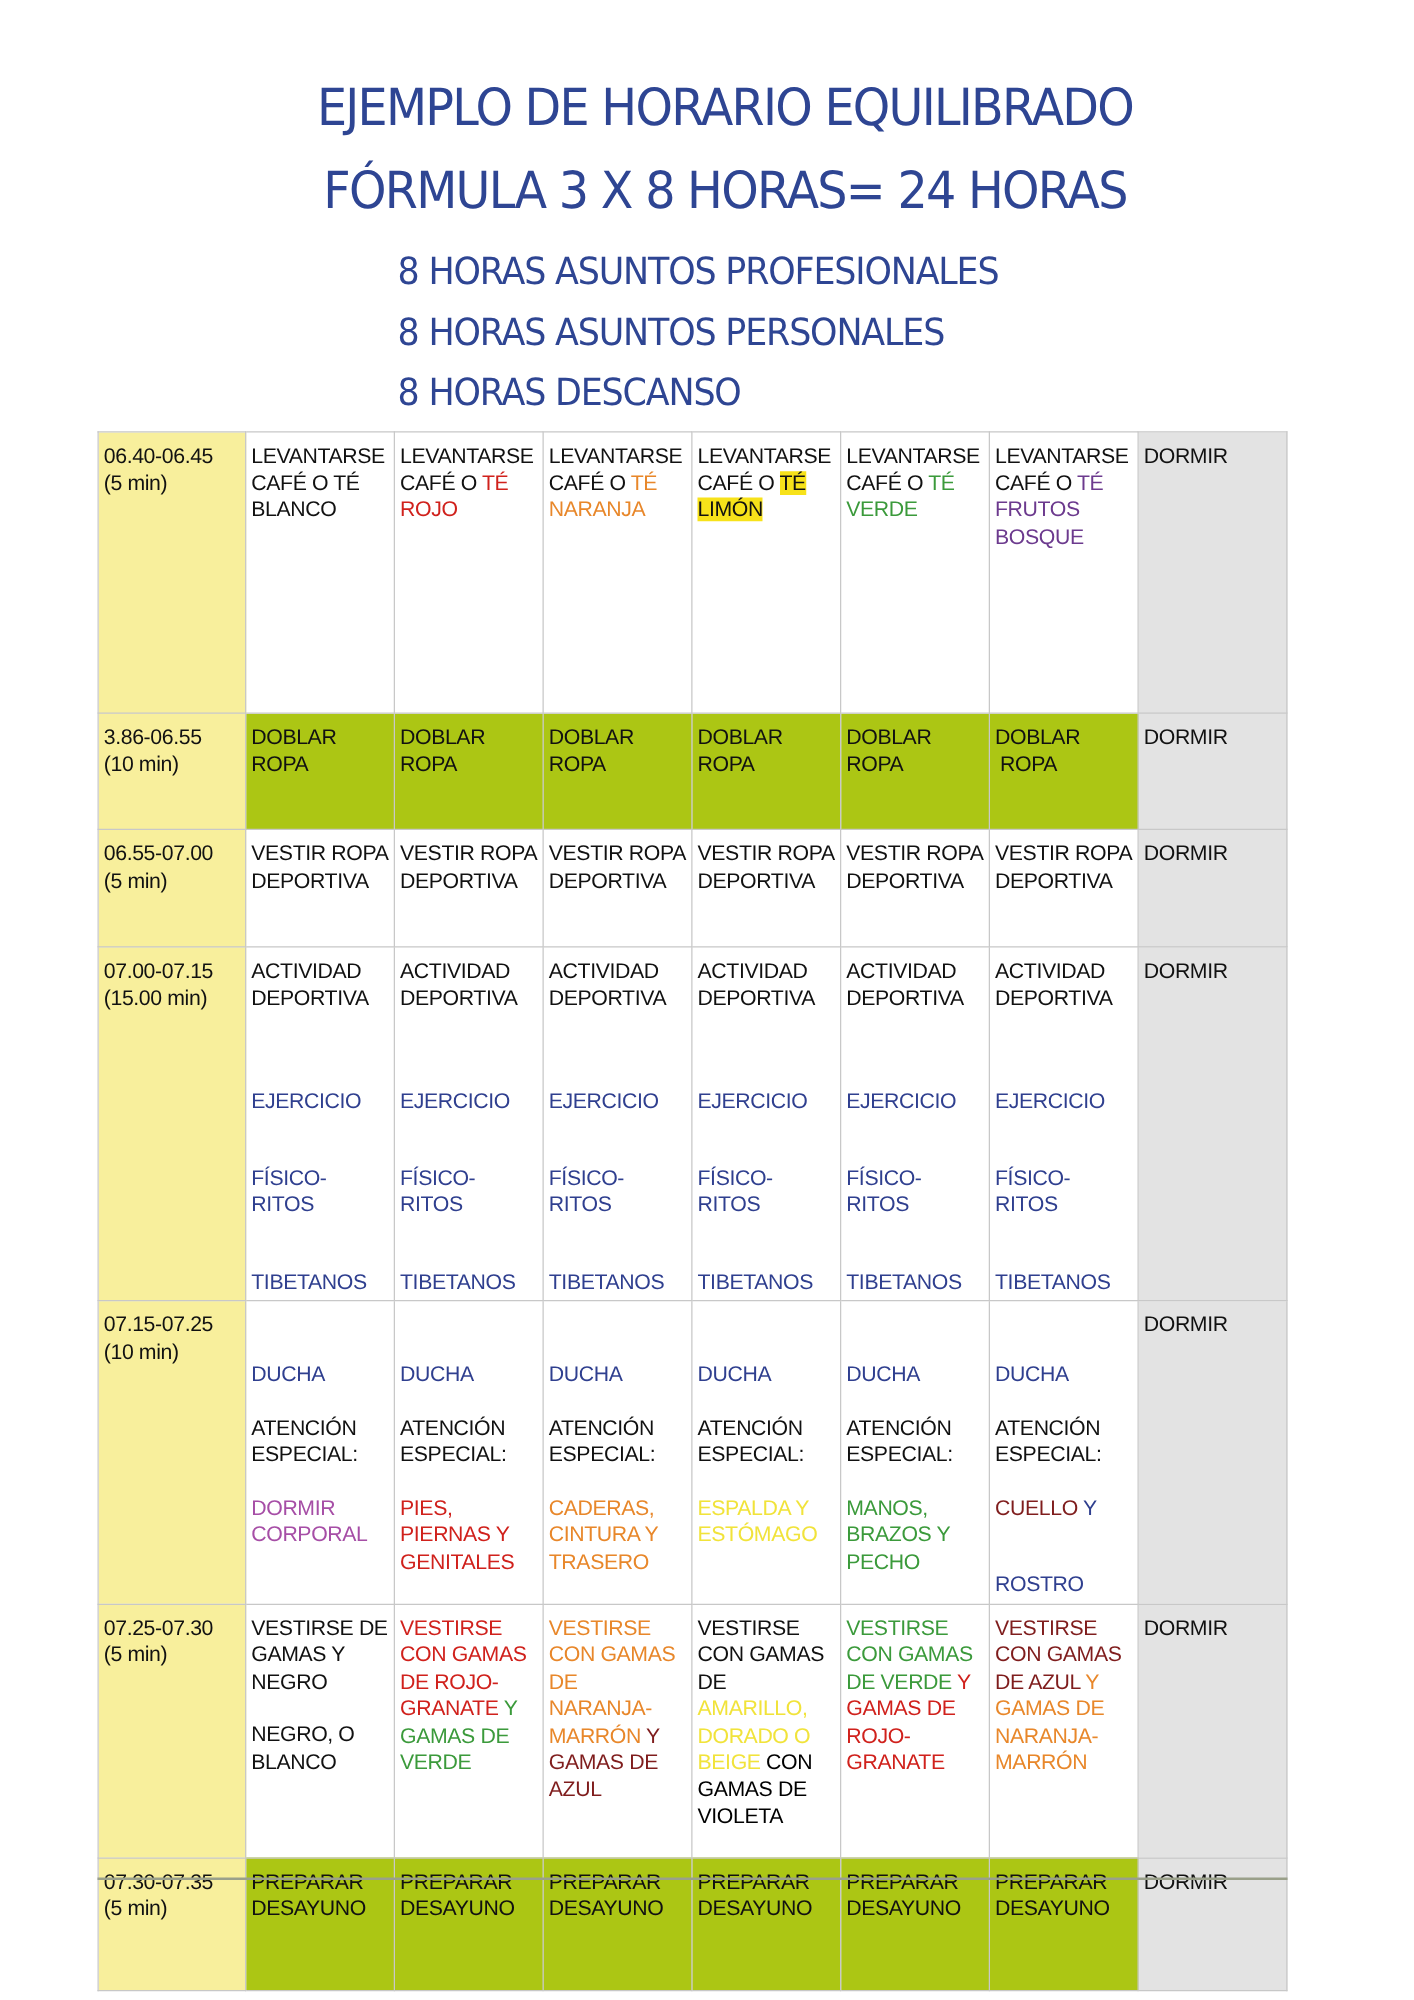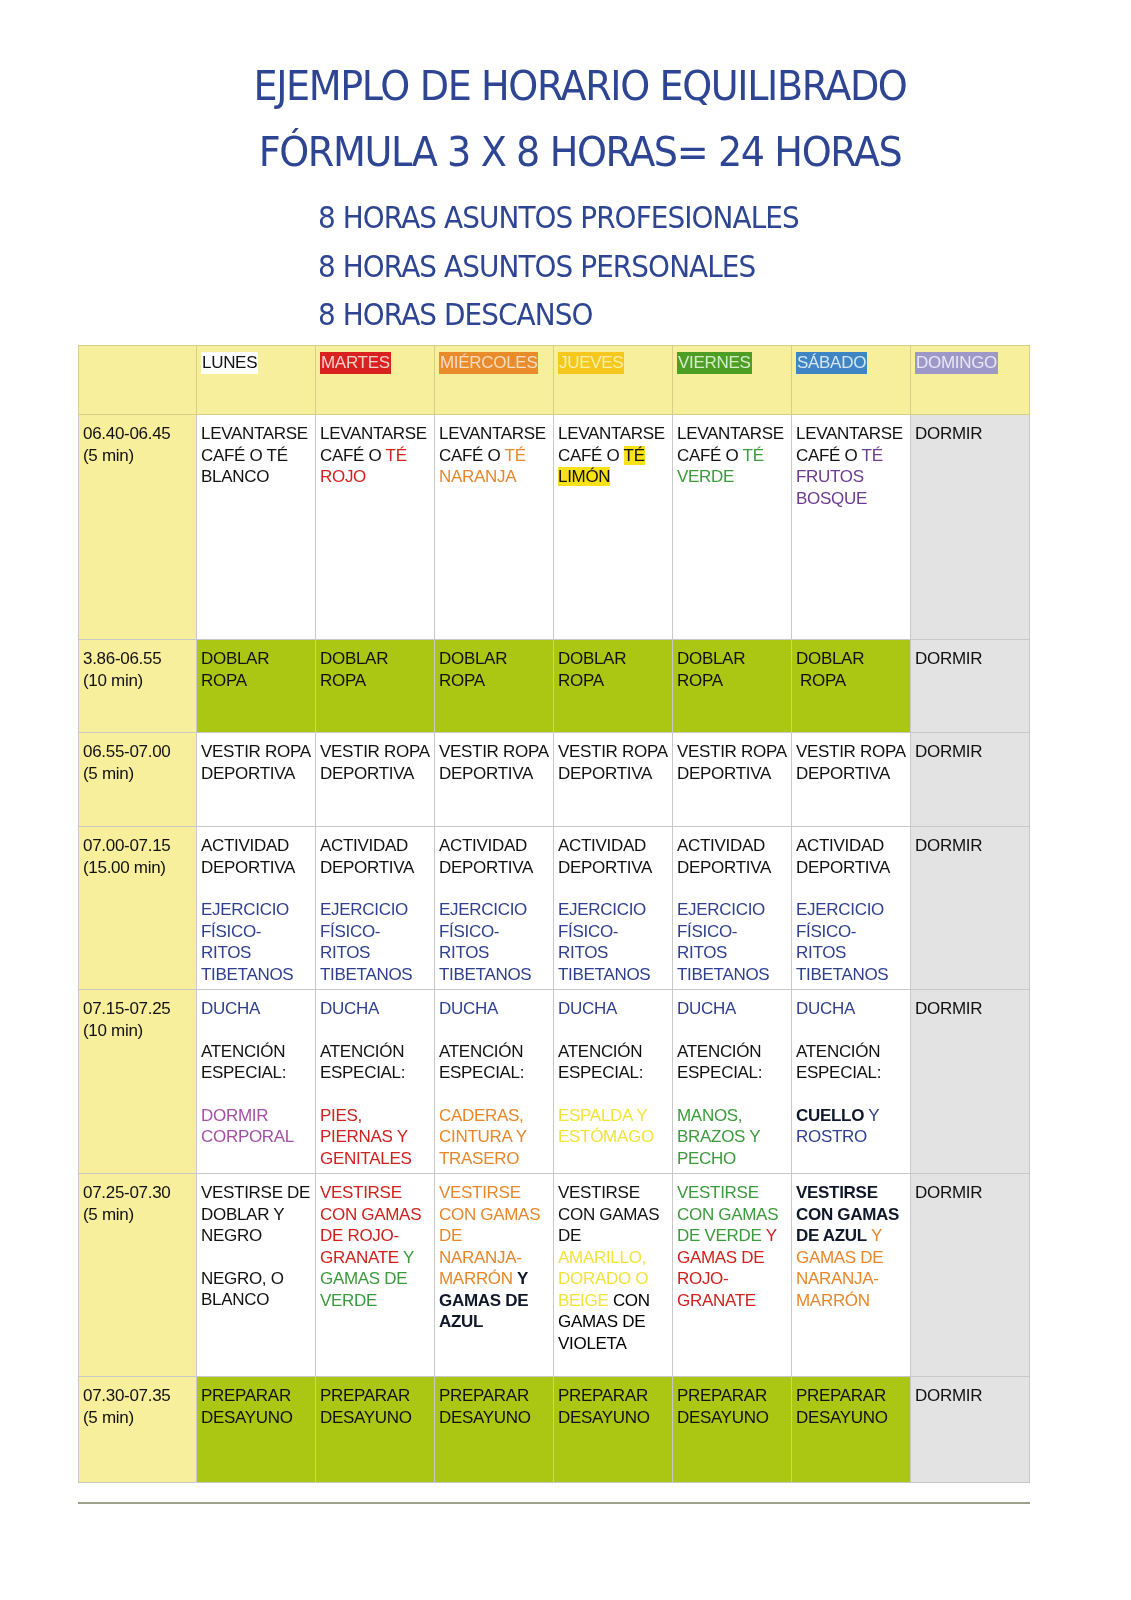--- a/index.html
+++ b/index.html
@@ -11,22 +11,22 @@
   .s1 { top:200px; } .s2 { top:249px; } .s3 { top:297px; }
 
   table.sched { position:absolute; left:78px; top:345px; width:952px; border-collapse:collapse; table-layout:fixed; font-size:17px; line-height:21.5px; }
   table.sched td { border:1px solid #c8c8c8; vertical-align:top; padding:8px 4px 4px 4px; color:#111; letter-spacing:-0.3px; }
   col.time { width:118px; } col.day { width:119px; }
   tr.hdr td { background:#f8ef9c; height:58px; border-color:#d6cf8a; padding-top:6px; }
   td.time { background:#f8ef9c; border-color:#d6cf8a; }
   td.dom { background:#e3e3e3; }
   td.green { background:#acc614; border-color:#97ad12; }
   .daylbl { display:inline-block; padding:0 1px; } .c-red { color:#d0211c; } .c-orange { color:#e8872a; } .c-yellow { color:#f1e33a; }
-  .c-green { color:#3b9a3b; } .c-purple { color:#6c3a8e; } .c-lblue { color:#0f172a;font-weight:bold; } .c-violet { color:#000000; }
-  .c-magenta { color:#a64ea6; } .c-white { color:#f4f6e4; } .c-navy { color:#2f3f8f; }
+  .c-green { color:#3b9a3b; } .c-purple { color:#6c3a8e; } .c-lblue { color:#7f1d1d; } .c-violet { color:#000000; }
+  .c-magenta { color:#a64ea6; } .c-white { color:#f4f6e4; } .c-navy { color:#2f3f8f;margin-top:40px; }
   .hl-y { background:#f7e21a; }
   .blk { display:block; }
   .gap { display:block; height:21px; }
   .bottom-line { position:absolute; left:78px; top:1502px; width:952px; height:2px; background:#9aa08a; }
 </style>
 </head>
 <body>
 
 <div class="titles">
   <div class="t1">EJEMPLO DE HORARIO EQUILIBRADO</div>
@@ -42,30 +42,20 @@
       <col class="day">
       <col class="day">
       <col class="day">
       <col class="day">
       <col class="day">
       <col class="day">
       <col class="day">
     </colgroup>
 
   <tbody>
-      <tr class="hdr">
-    <td></td>
-    <td><span class="daylbl" style="background:#fff;color:#111">LUNES</span></td>
-    <td><span class="daylbl" style="background:#d9221f;color:#f6d0cc">MARTES</span></td>
-    <td><span class="daylbl" style="background:#e98b2b;color:#f8dcc0">MIÉRCOLES</span></td>
-    <td><span class="daylbl" style="background:#f6c81d;color:#fbeea8">JUEVES</span></td>
-    <td><span class="daylbl" style="background:#4e9e26;color:#d6ecc8">VIERNES</span></td>
-    <td><span class="daylbl" style="background:#3f85c3;color:#d5e6f5">SÁBADO</span></td>
-    <td><span class="daylbl" style="background:#9e98c9;color:#e9e6f5">DOMINGO</span></td>
-  </tr>
 
   <tr style="height:225px">
     <td class="time">
           <span class="blk">06.40-06.45</span>
           <span class="blk">(5 min)</span>
         </td>
     <td><span class="blk">LEVANTARSE</span><span>CAFÉ O </span><span>TÉ</span><span class="blk">BLANCO</span></td>
     <td><span class="blk">LEVANTARSE</span><span>CAFÉ O </span><span class="c-red">TÉ</span><span class="blk c-red">ROJO</span></td>
     <td><span class="blk">LEVANTARSE</span><span>CAFÉ O </span><span class="c-orange">TÉ</span><span class="blk c-orange">NARANJA</span></td>
     <td><span class="blk">LEVANTARSE</span><span>CAFÉ O </span><span class="hl-y">TÉ</span><br><span class="hl-y">LIMÓN</span></td>
@@ -251,21 +241,21 @@
     <td class="dom">DORMIR</td>
   </tr>
 
   <tr style="height:203px">
     <td class="time">
           <span class="blk">07.25-07.30</span>
           <span class="blk">(5 min)</span>
         </td>
     <td>
           <span class="blk">VESTIRSE DE</span>
-          <span class="blk">DOBLAR Y</span>
+          <span class="blk">GAMAS Y</span>
           <span class="blk">NEGRO</span>
           <span class="gap"></span>
           <span class="blk">NEGRO, O</span>
           <span class="blk">BLANCO</span>
         </td>
     <td><span class="blk c-red">VESTIRSE</span><span class="blk c-red">CON GAMAS</span><span class="blk c-red">DE ROJO-</span><span class="c-red">GRANATE</span><span class="c-green"> Y</span><span class="blk c-green">GAMAS DE</span><span class="blk c-green">VERDE</span></td>
     <td><span class="blk c-orange">VESTIRSE</span><span class="blk c-orange">CON GAMAS</span><span class="blk c-orange">DE NARANJA-</span><span class="c-orange">MARRÓN</span><span class="c-lblue"> Y</span><span class="blk c-lblue">GAMAS DE</span><span class="blk c-lblue">AZUL</span></td>
     <td><span class="blk">VESTIRSE</span><span class="blk">CON GAMAS</span><span>DE </span><span class="c-yellow">AMARILLO,</span><span class="blk c-yellow">DORADO O</span><span class="c-yellow">BEIGE</span><span class="c-violet"> CON</span><span class="blk c-violet">GAMAS DE</span><span class="blk c-violet">VIOLETA</span></td>
     <td><span class="blk c-green">VESTIRSE</span><span class="blk c-green">CON GAMAS</span><span class="c-green">DE VERDE</span><span class="c-red"> Y</span><span class="blk c-red">GAMAS DE</span><span class="blk c-red">ROJO-</span><span class="blk c-red">GRANATE</span></td>
     <td><span class="blk c-lblue">VESTIRSE</span><span class="blk c-lblue">CON GAMAS</span><span class="c-lblue">DE AZUL</span><span class="c-orange"> Y</span><span class="blk c-orange">GAMAS DE</span><span class="blk c-orange">NARANJA-</span><span class="blk c-orange">MARRÓN</span></td>

